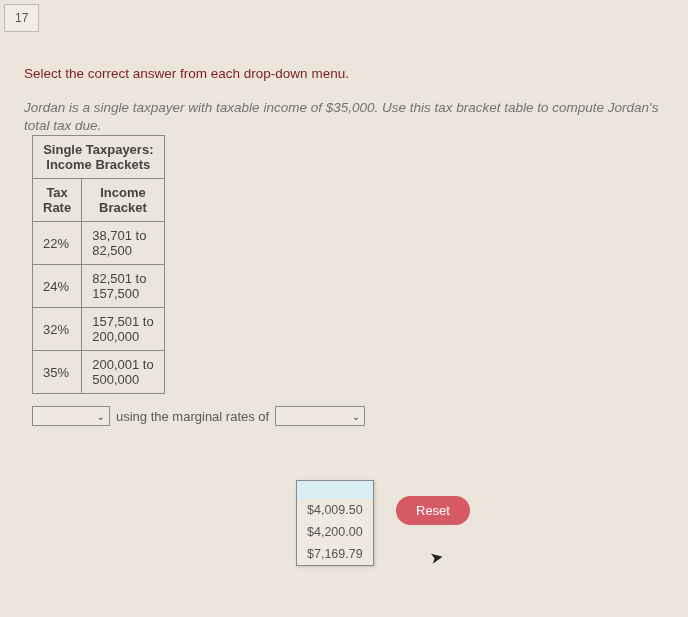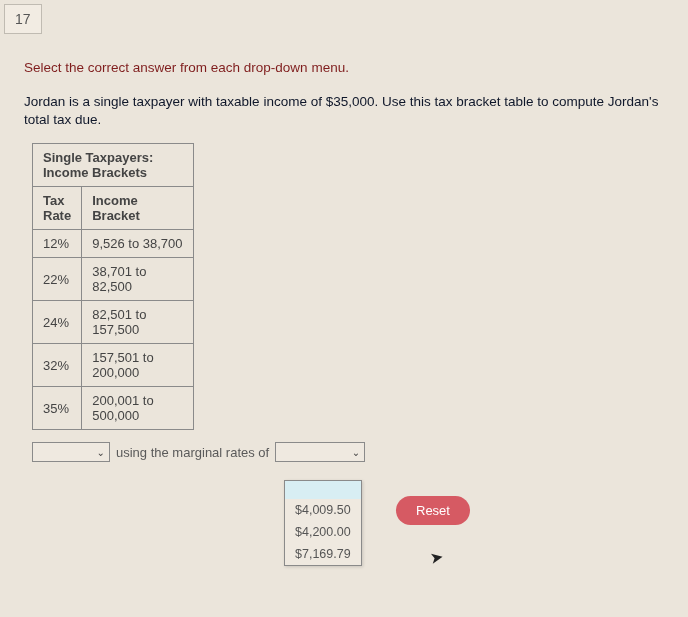--- a/index.html
+++ b/index.html
@@ -14,54 +14,55 @@
   }
   .page {
     background: #ebe5db;
     padding: 0 0 0 0;
   }
   .qnum {
     display: inline-block;
     background: #f2ece3;
     border: 1px solid #c0bbb2;
     padding: 6px 10px;
-    font-size: 14px;
+    font-size: 12px;
     color: #555;
-    margin: 4px 0 8px 4px;
+    margin: 4px 0 16px 4px;
   }
   .content {
     padding: 8px 24px 0 24px;
   }
   .instruction {
     font-size: 13.5px;
     color: #7f1d1d;
     margin: 10px 0 18px 0;
   }
   .stem {
     font-size: 13.5px;
-    color: #0f172a;
-    margin-bottom: 14px;
+    color: #737373;
+    margin-bottom: 0;
     line-height: 1.35;
+    font-style: italic;
   }
   table.bracket {
     border-collapse: collapse;
     margin-left: 8px;
     background: #ebe5db;
   }
   table.bracket th, table.bracket td {
     border: 1px solid #8a8a8a;
     padding: 6px 10px;
     font-size: 13px;
     color: #444;
     text-align: left;
     vertical-align: middle;
   }
   table.bracket th {
     font-weight: bold;
-    text-align: left;
+    text-align: center;
   }
   .thead-title th {
     text-align: center;
     font-weight: bold;
     padding: 8px 10px;
   }
   .sentence {
     margin: 12px 0 0 8px;
     font-size: 13px;
     color: #5a5a5a;
@@ -83,21 +84,21 @@
   }
   .dd1 { width: 78px; }
   .dd2 { width: 90px; }
   .chev {
     font-size: 10px;
     color: #444;
     margin-left: 4px;
   }
   .dropdown-list {
     position: absolute;
-    left: 284px;
+    left: 296px;
     top: 480px;
     border: 1px solid #8a8a8a;
     background: #efe9e0;
     font-size: 12.5px;
     color: #555;
     box-shadow: 1px 1px 3px rgba(0,0,0,0.15);
   }
   .dropdown-list .blankrow {
     height: 18px;
     border-bottom: 1px solid transparent;
@@ -153,24 +154,20 @@
       </tr>
       <tr>
         <th>
           <span>Tax</span><br>
           <span>Rate</span>
         </th>
         <th>
           <span>Income</span><br>
           <span>Bracket</span>
         </th>
-      </tr>
-      <tr>
-        <td>12%</td>
-        <td>9,526 to 38,700</td>
       </tr>
       <tr>
         <td>22%</td>
         <td>38,701 to<br>82,500</td>
       </tr>
       <tr>
         <td>24%</td>
         <td>82,501 to<br>157,500</td>
       </tr>
       <tr>

